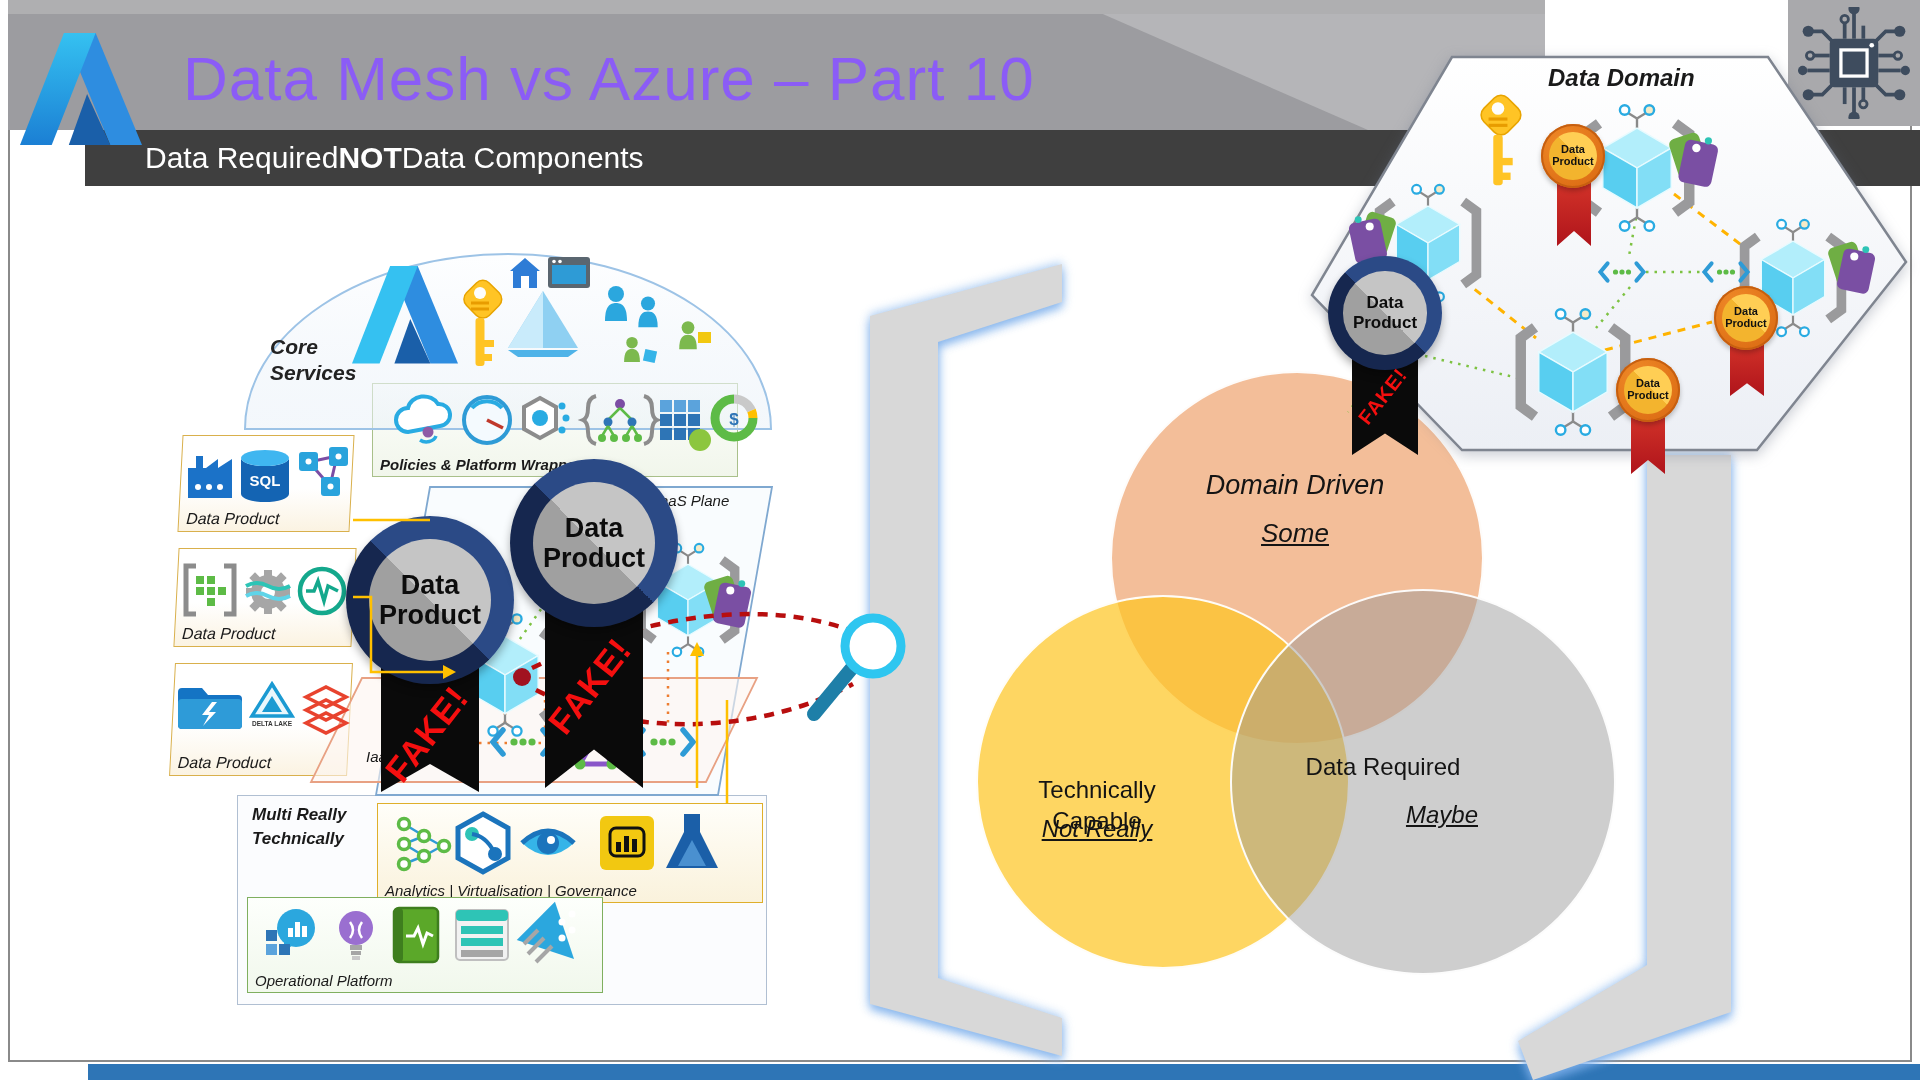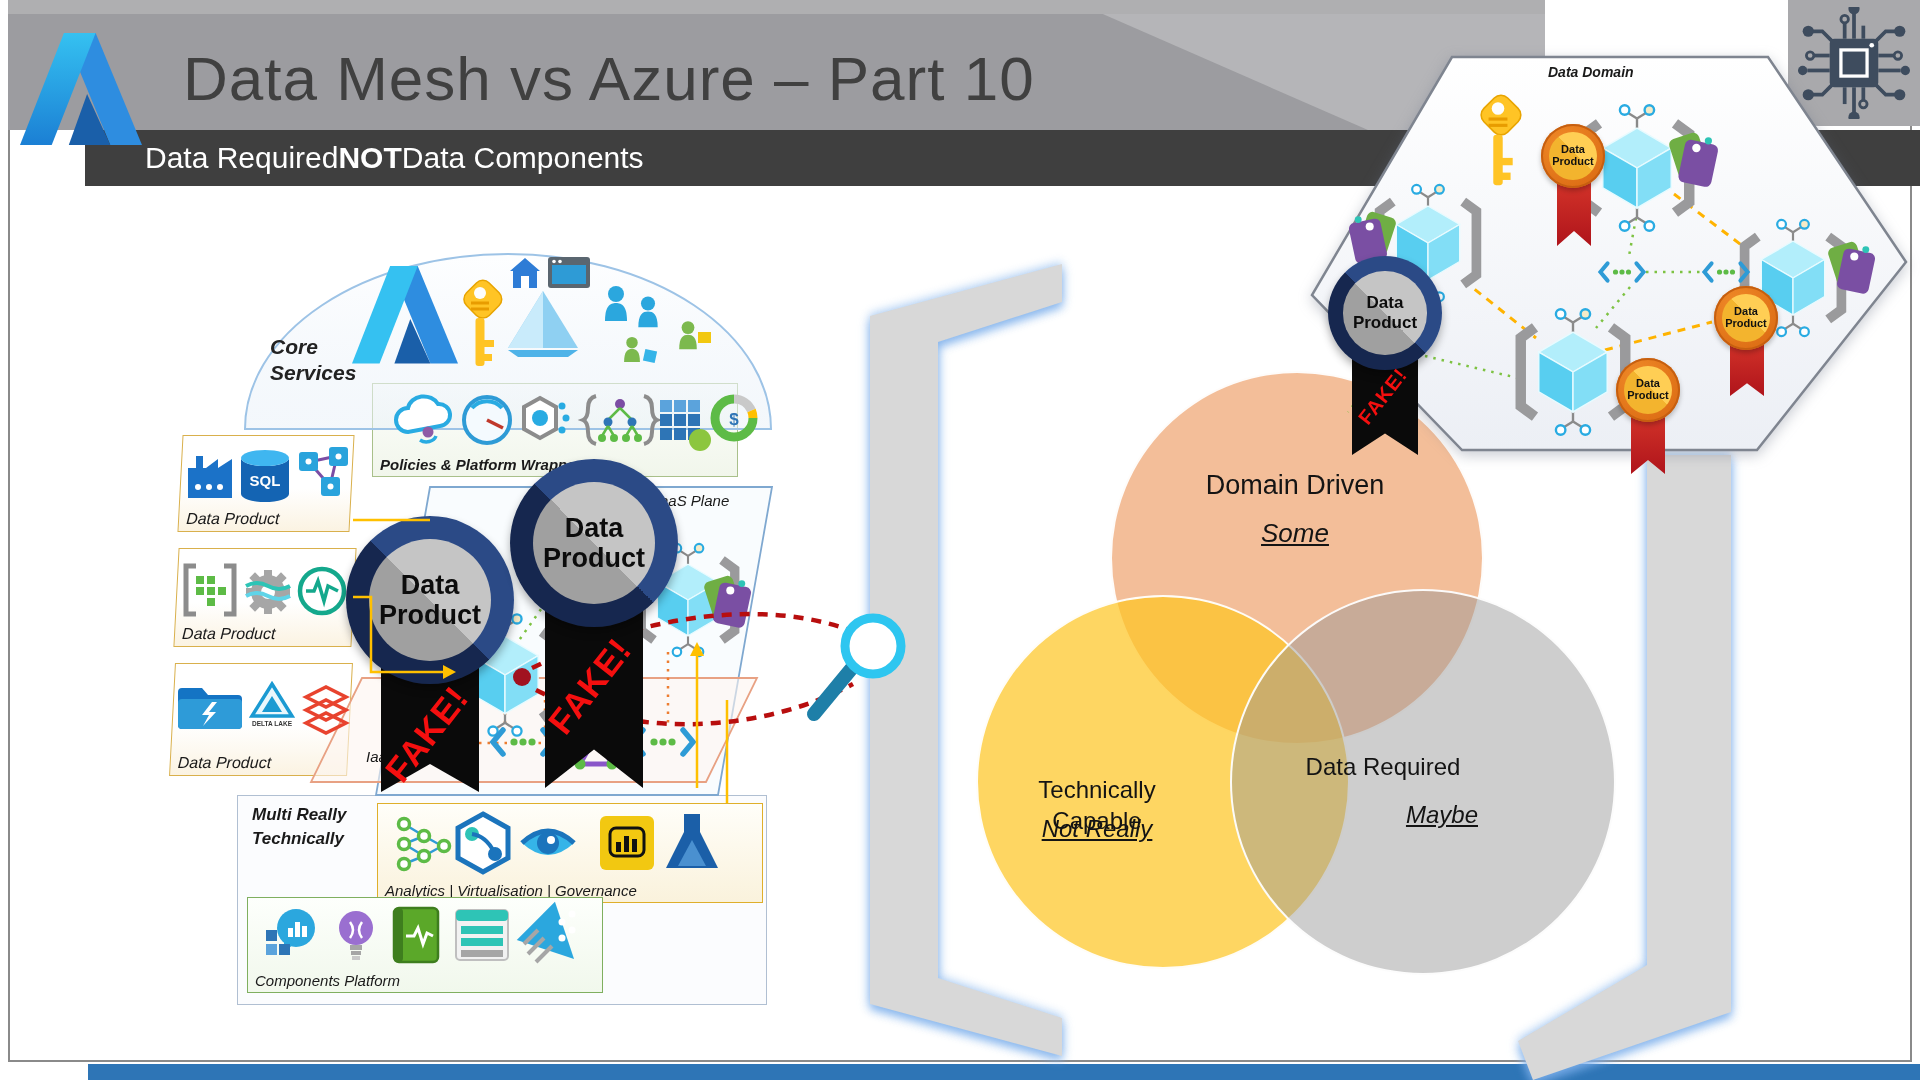--- a/index.html
+++ b/index.html
@@ -7,21 +7,21 @@
   #slide{position:relative;width:1920px;height:1080px;background:#fff;overflow:hidden;}
   .abs{position:absolute;}
   
   .topstrip{left:8px;top:0;width:1537px;height:14px;background:#AFAFB1;z-index:1;}
   .barlight{left:8px;top:14px;width:1537px;height:116px;background:#B5B5B8;z-index:1;}
   .bardark{left:8px;top:14px;width:1360px;height:116px;background:#9C9CA0;
     clip-path:polygon(0 0,80.5% 0,100% 100%,0 100%);z-index:1;}
   .subbar{left:85px;top:130px;width:1835px;height:56px;background:#3F3F3F;z-index:1;
     color:#fff;font-size:30px;display:flex;align-items:center;padding-left:60px;}
   .subbar b{font-weight:700;}
-  .title{left:183px;top:30px;width:1100px;height:96px;z-index:2;color:#404040;
+  .title{left:183px;top:30px;width:1100px;height:96px;z-index:2;color:#8b5cf6;
     font-size:62px;font-weight:300;letter-spacing:1px;display:flex;align-items:center;}
   .logo{left:20px;top:32px;z-index:2;}
   .chipcorner{left:1788px;top:0;width:132px;height:126px;background:#A9A9AC;
     border-bottom-left-radius:30px;z-index:2;display:flex;align-items:center;justify-content:center;}
   .frame{left:8px;top:0;width:1904px;height:1062px;border:2px solid #8a8a8a;border-top:none;z-index:0;}
   .bluestrip{left:88px;top:1064px;width:1832px;height:16px;background:#2E75B6;z-index:1;}
   
   .z2{z-index:2;} .z3{z-index:3;} .z5{z-index:5;}
   #art{left:0;top:0;z-index:4;pointer-events:none;}
   #arttop{left:0;top:0;z-index:7;pointer-events:none;}
@@ -148,21 +148,21 @@
     <span class="boxlabel" style="font-size:15px;font-weight:600;">Policies &amp; Platform Wrappers</span>
   </div>
   <div class="abs z3 mpbox" style="left:237px;top:795px;width:530px;height:210px;">
     <div class="itlabel" style="position:absolute;left:14px;top:9px;font-size:17px;font-weight:600;">Multi Really</div>
     <div class="itlabel" style="position:absolute;left:14px;top:33px;font-size:17px;font-weight:600;">Technically</div>
   </div>
   <div class="abs z3 anbox" style="left:377px;top:803px;width:386px;height:100px;">
     <span class="boxlabel" style="font-size:15px;">Analytics | Virtualisation | Governance</span>
   </div>
   <div class="abs z3 opbox" style="left:247px;top:897px;width:356px;height:96px;">
-    <span class="boxlabel" style="font-size:15px;">Components Platform</span>
+    <span class="boxlabel" style="font-size:15px;">Operational Platform</span>
   </div>
 
   <svg id="art" class="abs" width="1920" height="1080" viewBox="0 0 1920 1080">
     <defs>
       <linearGradient id="domeg" x1="0" y1="0" x2="0" y2="1">
         <stop offset="0" stop-color="#FDFEFF" stop-opacity=".8"></stop>
           <stop offset="1" stop-color="#E8F0F8" stop-opacity=".5"></stop>
       </linearGradient>
       <linearGradient id="hexg" x1="0" y1="0" x2="0" y2="1">
         <stop offset="0" stop-color="#FFFFFF"></stop>
@@ -574,23 +574,23 @@
       <polyline points="353,597 371,597 371,672 443,672"></polyline>
       <line x1="697" y1="788" x2="697" y2="654"></line>
       <line x1="727" y1="700" x2="727" y2="803"></line>
     </g>
     <polygon points="443,665 443,679 456,672" fill="#FFC000"></polygon>
     <polygon points="690,656 704,656 697,642" fill="#FFC000"></polygon>
   </svg>
 
   <div class="abs z5 itlabel" style="left:650px;top:492px;font-size:15px;">PaaS Plane</div>
   <div class="abs z5 itlabel" style="left:366px;top:748px;font-size:15px;">IaaS Plane</div>
-  <div class="abs z5 itlabel" style="left:1548px;top:64px;font-size:14px;font-weight:600;">Data Domain</div>
-
-  <div class="abs z5 vtxt" style="left:1175px;top:470px;width:240px;font-size:27px;">Domain Driven</div>
+  <div class="abs z5 itlabel" style="left:1548px;top:64px;font-size:24px;font-weight:600;">Data Domain</div>
+
+  <div class="abs z5 vtxt" style="left:1175px;top:470px;width:240px;font-size:27px;font-style:italic;">Domain Driven</div>
   <div class="abs z5 vtxt vu" style="left:1215px;top:518px;width:160px;font-size:26px;">Some</div>
   <div class="abs z5 vtxt" style="left:1016px;top:774px;width:162px;font-size:24px;line-height:1.3;">Technically Capable</div>
   <div class="abs z5 vtxt vu" style="left:1016px;top:815px;width:162px;font-size:24px;">Not Really</div>
   <div class="abs z5 vtxt" style="left:1288px;top:753px;width:190px;font-size:24px;">Data Required</div>
   <div class="abs z5 vtxt vu" style="left:1288px;top:801px;width:190px;font-size:24px;text-align:right;">Maybe</div>
 
   <div class="abs medal">
     <div class="ribbonK" style="left:381px;top:652px;width:98px;height:140px;"></div>
     <div class="mring" style="left:346px;top:516px;width:168px;height:168px;">
       <div class="minner" style="font-size:27px;line-height:1.12;">

